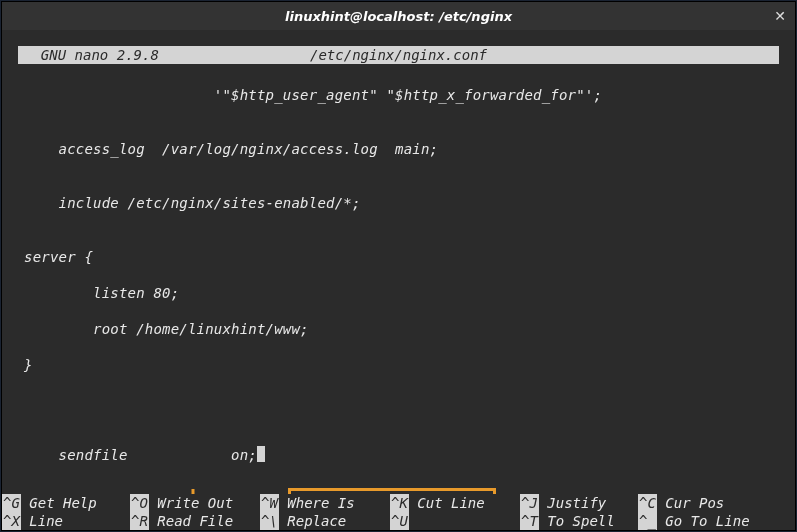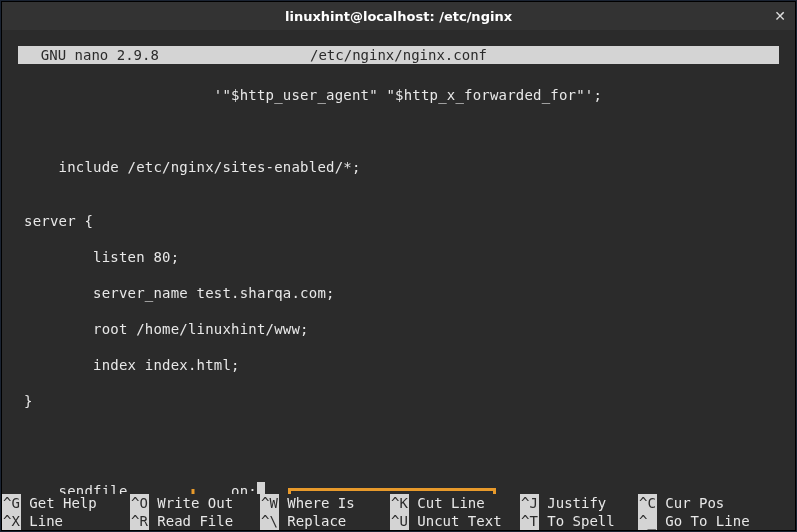--- a/index.html
+++ b/index.html
@@ -17,20 +17,21 @@
       overflow: hidden;
     }
     .window {
       width: 795px;
       height: 530px;
       margin: 1px;
       background: #2b2b2b;
       border: 1px solid #000;
       display: flex;
       flex-direction: column;
+      font-style: italic;
     }
     .titlebar {
       background: #333333;
       color: #ffffff;
       height: 28px;
       display: flex;
       align-items: center;
       justify-content: center;
       position: relative;
       font-family: "DejaVu Sans", "Liberation Sans", sans-serif;
@@ -149,28 +150,27 @@
 
   <div class="terminal">
     <div class="nano-header">
       <span class="app">  GNU nano 2.9.8</span>
       <span class="file">/etc/nginx/nginx.conf</span>
     </div>
 
     <div class="editor-content">
 <div>                      '"$http_user_agent" "$http_x_forwarded_for"';</div>
 <div></div>
+<div>    access_log  /var/log/nginx/access.log  main;</div>
 <div></div>
 <div>    include /etc/nginx/sites-enabled/*;</div>
 <div></div>
 <div>server {</div>
 <div>        listen 80;</div>
-<div>        server_name test.sharqa.com;</div>
 <div>        root /home/linuxhint/www;</div>
-<div>        index index.html;</div>
 <div>}</div>
 <div></div>
 <div></div>
 <div></div>
 <div><span>    sendfile            on;</span><span class="cursor"></span></div>
 
 
 <div></div>
 <div></div>
 
@@ -188,19 +188,19 @@
         <span class="sc-item col1"><span class="key">^O</span><span class="label"> Write Out</span></span>
         <span class="sc-item col2"><span class="key">^W</span><span class="label"> Where Is</span></span>
         <span class="sc-item col3"><span class="key">^K</span><span class="label"> Cut Line</span></span>
         <span class="sc-item col4"><span class="key">^J</span><span class="label"> Justify</span></span>
         <span class="sc-item col5"><span class="key">^C</span><span class="label"> Cur Pos</span></span>
       </div>
       <div class="shortcuts-row">
         <span class="sc-item col0"><span class="key">^X</span><span class="label"> Line</span></span>
         <span class="sc-item col1"><span class="key">^R</span><span class="label"> Read File</span></span>
         <span class="sc-item col2"><span class="key">^\</span><span class="label"> Replace</span></span>
-        <span class="sc-item col3"><span class="key">^U</span><span class="label"> Uncut Text</span></span>
+        <span class="sc-item col3"><span class="key">^U</span></span>
         <span class="sc-item col4"><span class="key">^T</span><span class="label"> To Spell</span></span>
         <span class="sc-item col5"><span class="key">^_</span><span class="label"> Go To Line</span></span>
       </div>
     </div>
   </div>
 </div>
 
 </body></html>

